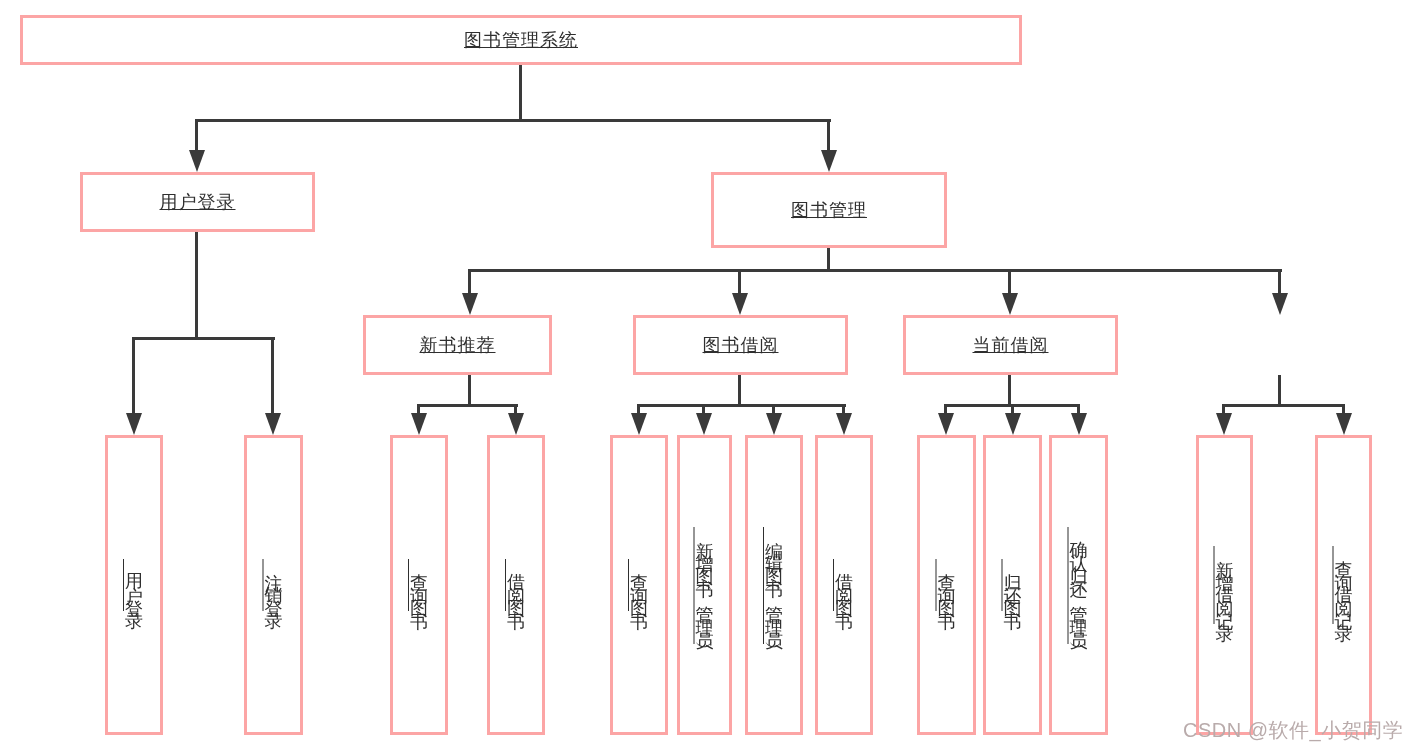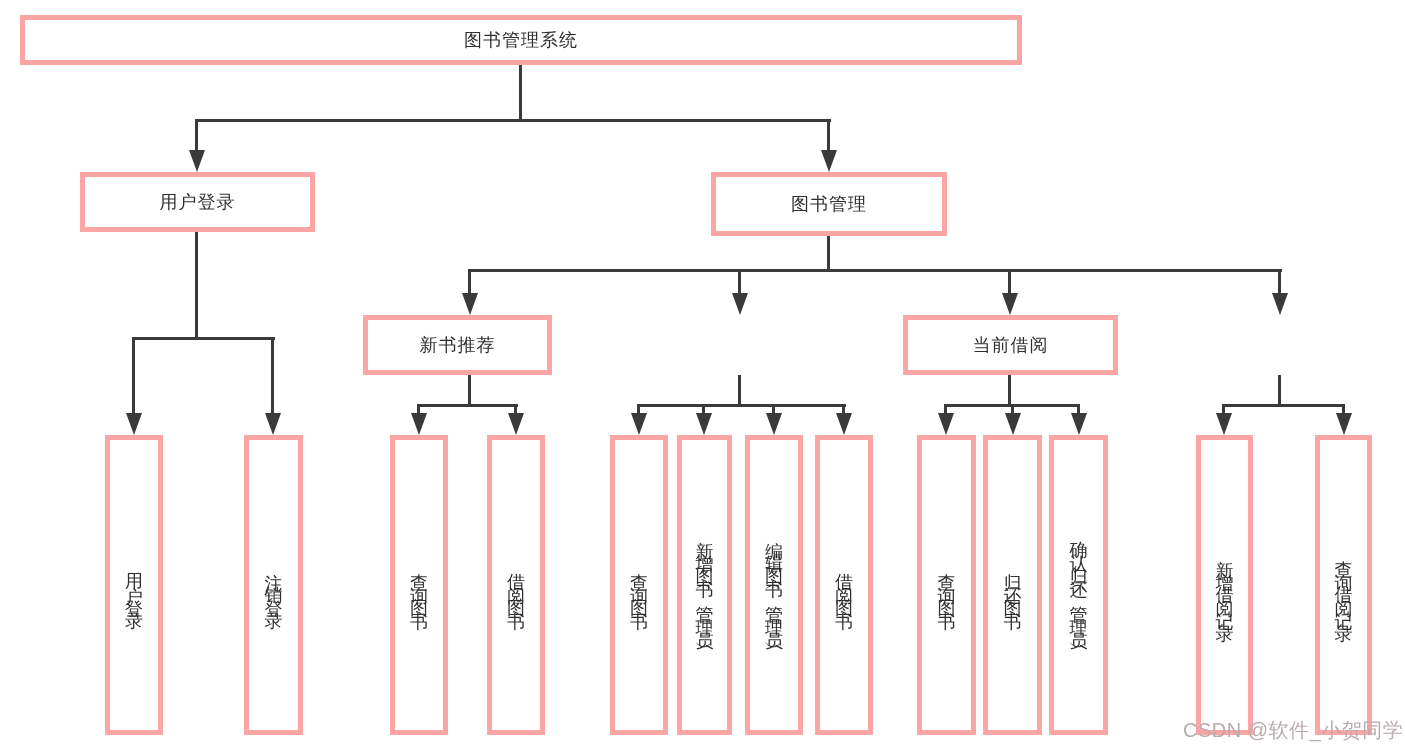--- a/index.html
+++ b/index.html
@@ -8,28 +8,29 @@
     width: 1405px;
     height: 747px;
     background: #ffffff;
     font-family: "Liberation Sans", sans-serif;
     color: #2f2f2f;
     overflow: hidden;
   }
   .box {
     position: absolute;
     box-sizing: border-box;
-    border: 5px solid #fca5a5;
+    border: 3px solid #fca5a5;
     background: #ffffff;
     display: flex;
     align-items: center;
     justify-content: center;
     font-size: 18px;
     letter-spacing: 1px;
     z-index: 2;
+    text-decoration: underline;
   }
   .vlabel {
     writing-mode: vertical-rl;
     text-orientation: mixed;
     letter-spacing: 13px;
     font-size: 18px;
     line-height: 1;
   }
   .seg { position: absolute; background: #3a3a3a; z-index: 1; }
   .hseg { height: 3px; }
@@ -58,26 +59,29 @@
 
 <div id="stage">
 
   <div class="box" style="left:20px; top:15px; width:1002px; height:50px;">
     <span>图书管理系统</span>
   </div>
 
   <div class="box" style="left:80px; top:172px; width:235px; height:60px;">
     <span>用户登录</span>
   </div>
-  <div class="box" style="left:711px; top:172px; width:236px; height:64px;">
+  <div class="box" style="left:711px; top:172px; width:236px; height:76px;">
     <span>图书管理</span>
   </div>
 
   <div class="box" style="left:363px; top:315px; width:189px; height:60px;">
     <span>新书推荐</span>
+  </div>
+  <div class="box" style="left:633px; top:315px; width:215px; height:60px;">
+    <span>图书借阅</span>
   </div>
   <div class="box" style="left:903px; top:315px; width:215px; height:60px;">
     <span>当前借阅</span>
   </div>
 
   <div class="box" style="left:105px; top:435px; width:58px; height:300px;">
     <span class="vlabel">用户登录</span>
   </div>
   <div class="box" style="left:244px; top:435px; width:59px; height:300px;">
     <span class="vlabel">注销登录</span>

